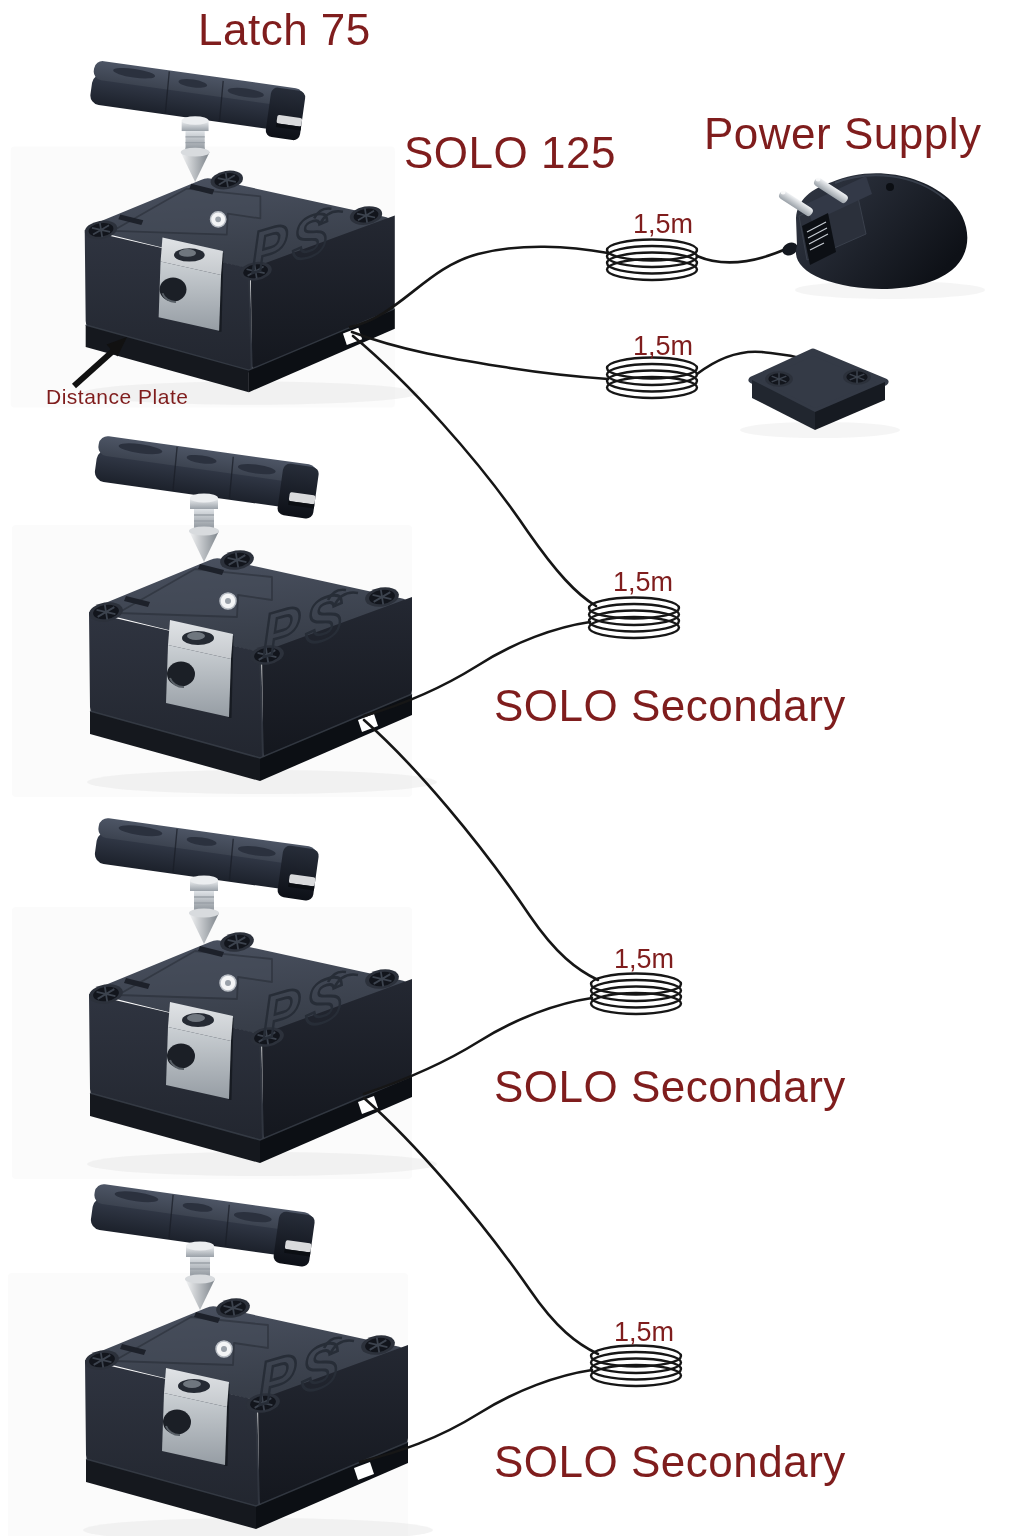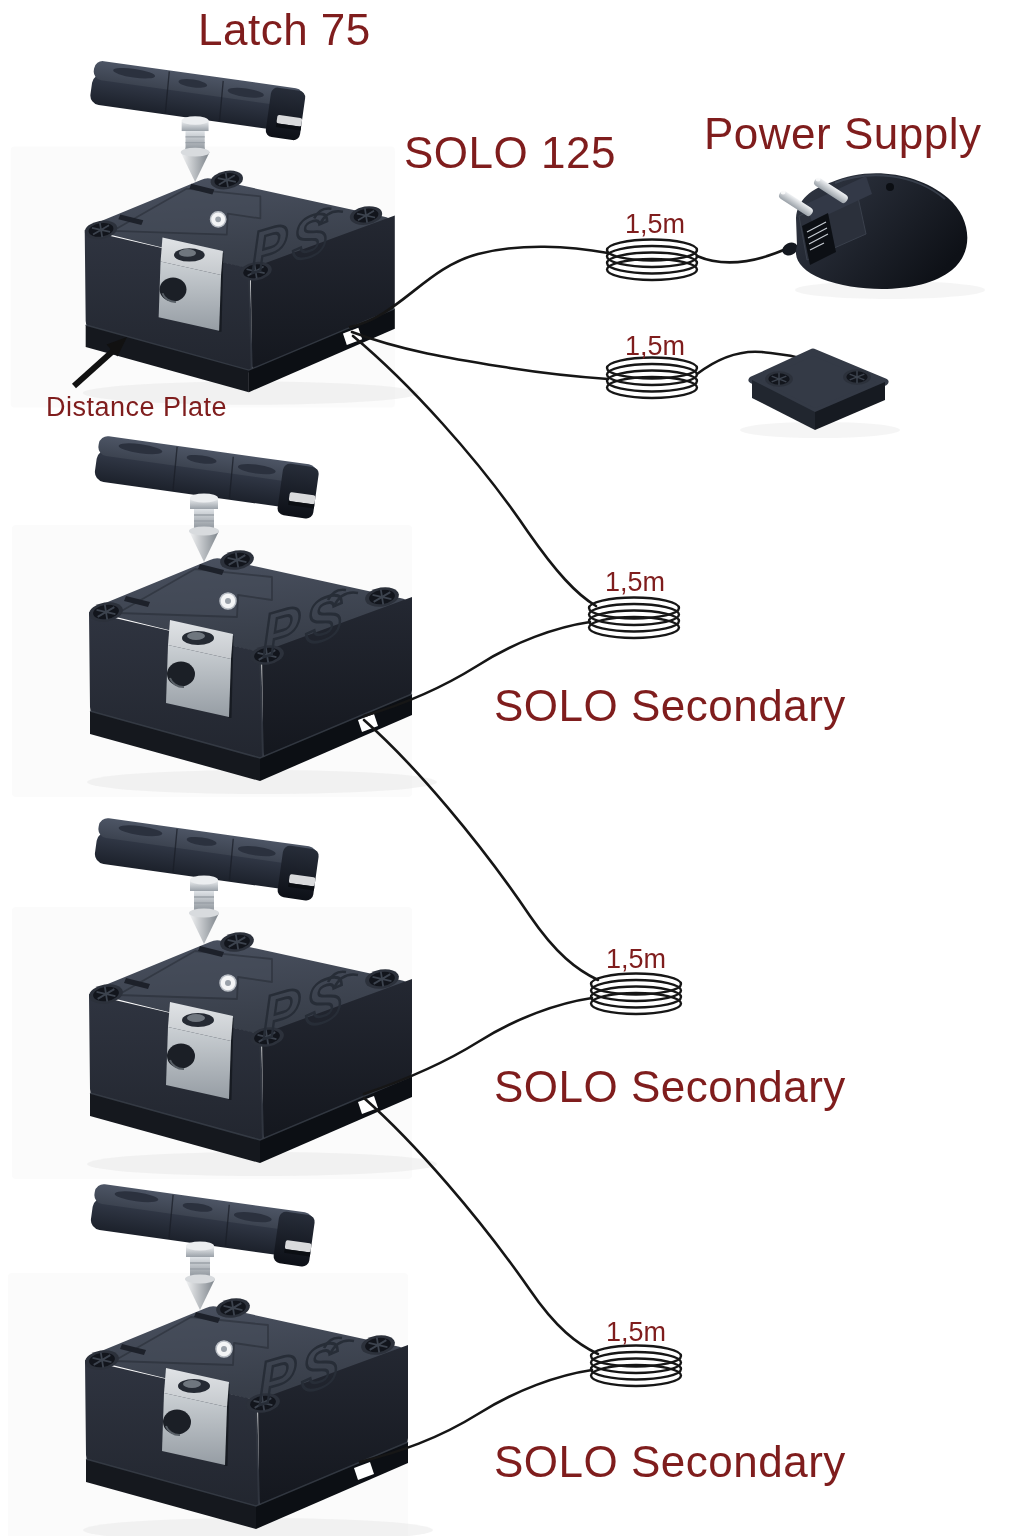--- a/index.html
+++ b/index.html
@@ -13,26 +13,27 @@
   .canvas svg{position:absolute;left:0;top:0;}
   .label{
     position:absolute;
     color:#7f1d1d;
     line-height:1;
     white-space:nowrap;
     letter-spacing:0.5px;
   }
   .label-xl{font-size:44px;}
   .label-lg{font-size:42px;letter-spacing:1px;}
-  .label-md{font-size:27px;margin-top:8px;}
+  .label-md{font-size:21px;}
   .label-coil{
     font-size:27px;
     width:100px;
     text-align:center;
     letter-spacing:0;
+    margin-left:8px;
   }
 </style>
 </head>
 <body>
 
 <div class="canvas">
 
 <svg width="1018" height="1536" viewBox="0 0 1018 1536" xmlns="http://www.w3.org/2000/svg">
   <defs>
     <linearGradient id="gTop" x1="0" y1="0" x2="0.25" y2="1">

